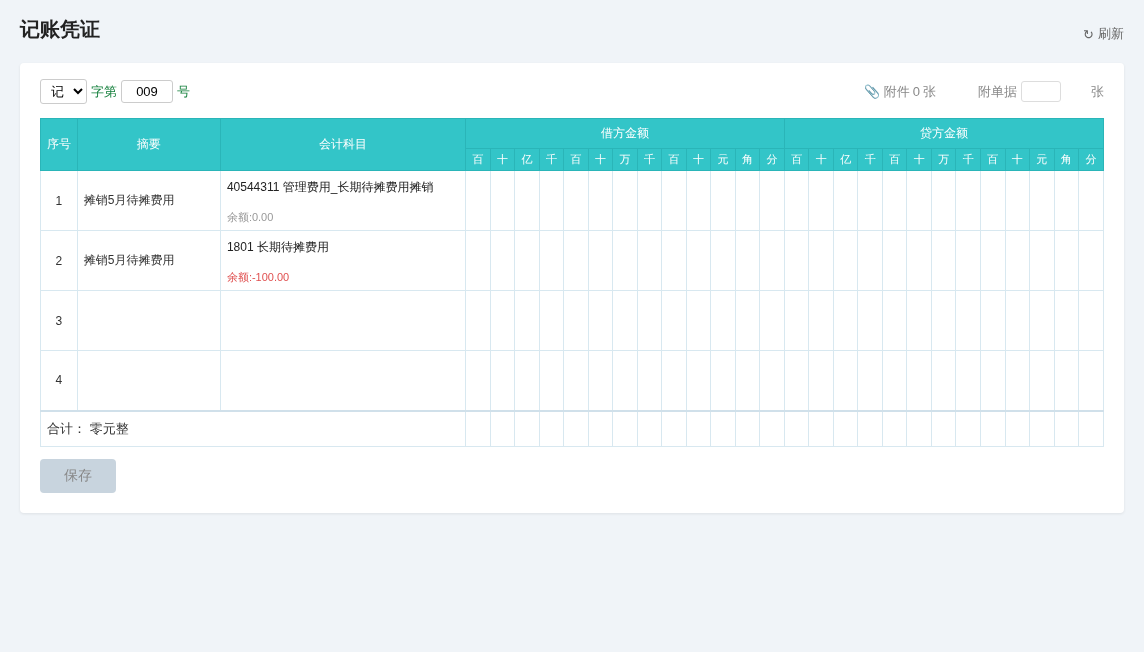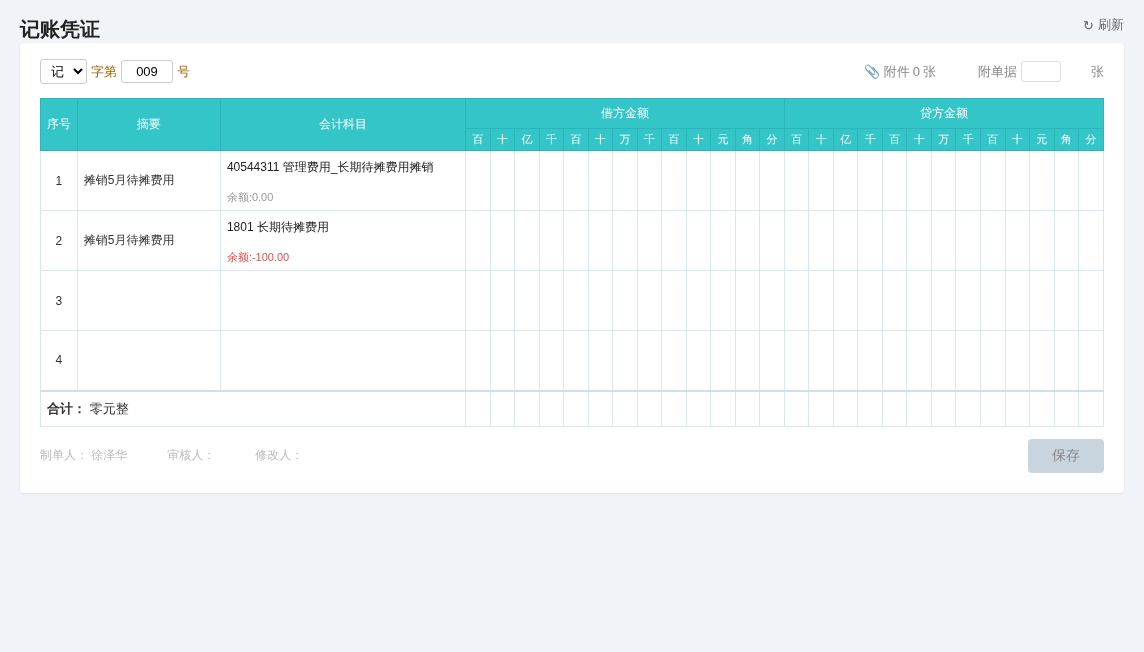--- a/index.html
+++ b/index.html
@@ -24,22 +24,22 @@
       border-bottom: 1px solid #c5d0da;
     }
     .main-content {
       flex: 1;
       padding: 16px 20px;
       background: #f0f4f8;
     }
     .page-header {
       display: flex;
       justify-content: space-between;
-      align-items: flex-start;
-      margin-bottom: 0;
+      align-items: flex-end;
+      margin-bottom: 20px;
     }
     .page-title {
       font-size: 20px;
       font-weight: bold;
       color: #222;
     }
     .refresh-btn {
       display: flex;
       align-items: center;
       gap: 4px;
@@ -59,21 +59,21 @@
       display: flex;
       align-items: center;
       gap: 8px;
       margin-bottom: 14px;
     }
     .meta-group {
       display: flex;
       align-items: center;
       gap: 4px;
     }
-    .meta-label { color: #a16207; }
+    .meta-label { color: #15803d; }
     .meta-select {
       border: 1px solid #ccc;
       border-radius: 3px;
       padding: 3px 6px;
       font-size: 13px;
       background: #fff;
       cursor: pointer;
     }
     .meta-input {
       border: 1px solid #ccc;
@@ -164,21 +164,21 @@
       margin-top: 14px;
     }
     .balance-text.negative {
       color: #e05050;
     }
     .summary-row td {
       padding: 8px 6px;
       font-size: 13px;
       border-top: 2px solid #d0e0ea;
     }
-    .summary-label { font-weight: bold; }
+    .summary-label { font-weight: normal; }
     .footer-row {
       display: flex;
       align-items: center;
       gap: 40px;
       padding-top: 12px;
       color: #aaa;
       font-size: 12px;
       justify-content: space-between;
     }
     .footer-info {
@@ -440,31 +440,17 @@
             <td class="digit-col"></td>
             <td class="digit-col"></td>
             <td class="digit-col"></td>
             <td class="digit-col"></td>
             <td class="digit-col"></td>
           </tr>
         </tfoot>
       </table>
 
       <div class="footer-row">
-        <div class="footer-info">
-          <span class="footer-person">
-            <span>制单人：</span>
-            <span>徐泽华</span>
-          </span>
-          <span class="footer-person">
-            <span>审核人：</span>
-            <span></span>
-          </span>
-          <span class="footer-person">
-            <span>修改人：</span>
-            <span></span>
-          </span>
-        </div>
         <button class="save-btn">保存</button>
       </div>
     </div>
   </div>
 </div>
 
 </body></html>

